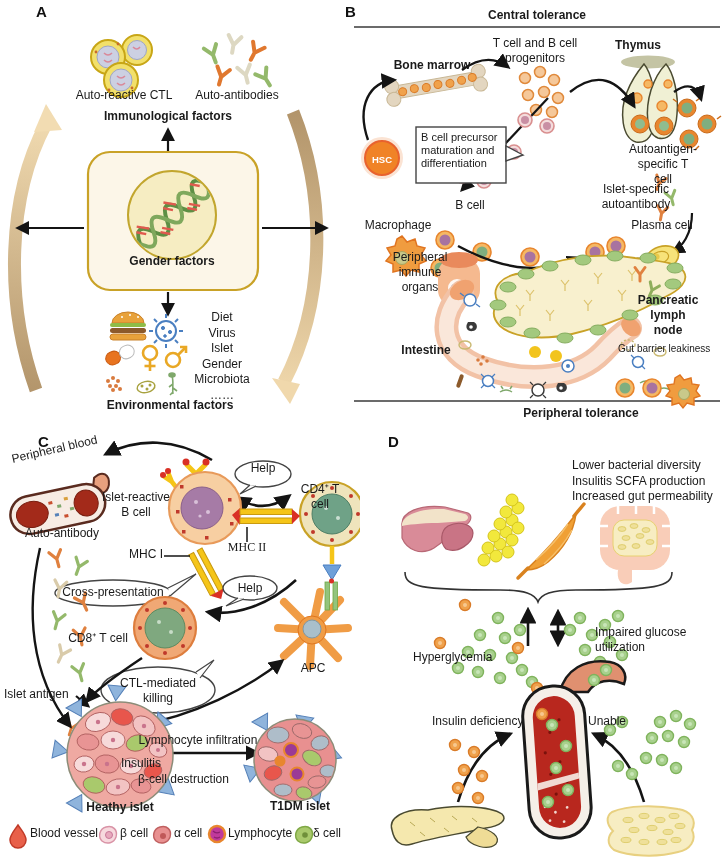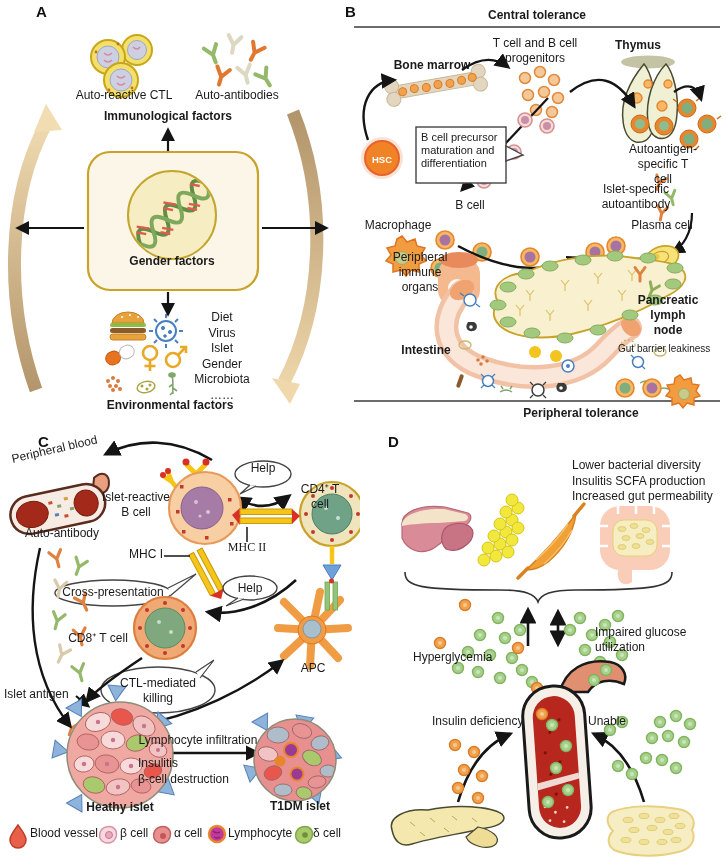--- a/index.html
+++ b/index.html
@@ -765,21 +765,21 @@
     <div class="lbl ctr" style="left:146px;top:117px;">MHC I</div>
     <div class="lbl ctr" style="left:247px;top:110px;font-family:Liberation Serif, serif;">MHC II</div>
     <div class="lbl ctr" style="left:113px;top:155px;">Cross-presentation</div>
     <div class="lbl ctr" style="left:250px;top:151px;">Help</div>
     <div class="lbl ctr" style="left:98px;top:201px;">CD8⁺ T cell</div>
     <div class="lbl ctr" style="left:313px;top:231px;">APC</div>
     <div class="lbl ctr" style="left:158px;top:246px;">CTL-mediated
 killing</div>
     <div class="lbl" style="left:4px;top:257px;">Islet antigen</div>
     <div class="lbl ctr" style="left:198px;top:303px;">Lymphocyte infiltration</div>
-    <div class="lbl" style="left:138px;top:326px;text-align:right;">Insulitis</div>
+    <div class="lbl" style="left:121px;top:326px;text-align:right;">Insulitis</div>
     <div class="lbl" style="left:138px;top:342px;text-align:center;">β-cell destruction</div>
     <div class="lbl ctr b" style="left:120px;top:370px;">Heathy islet</div>
     <div class="lbl ctr b" style="left:300px;top:369px;">T1DM islet</div>
     <div class="lbl" style="left:30px;top:396px;">Blood vessel</div>
     <div class="lbl" style="left:120px;top:396px;">β cell</div>
     <div class="lbl" style="left:174px;top:396px;">α cell</div>
     <div class="lbl" style="left:228px;top:396px;">Lymphocyte</div>
     <div class="lbl" style="left:313px;top:396px;">δ cell</div>
   </div>
 

